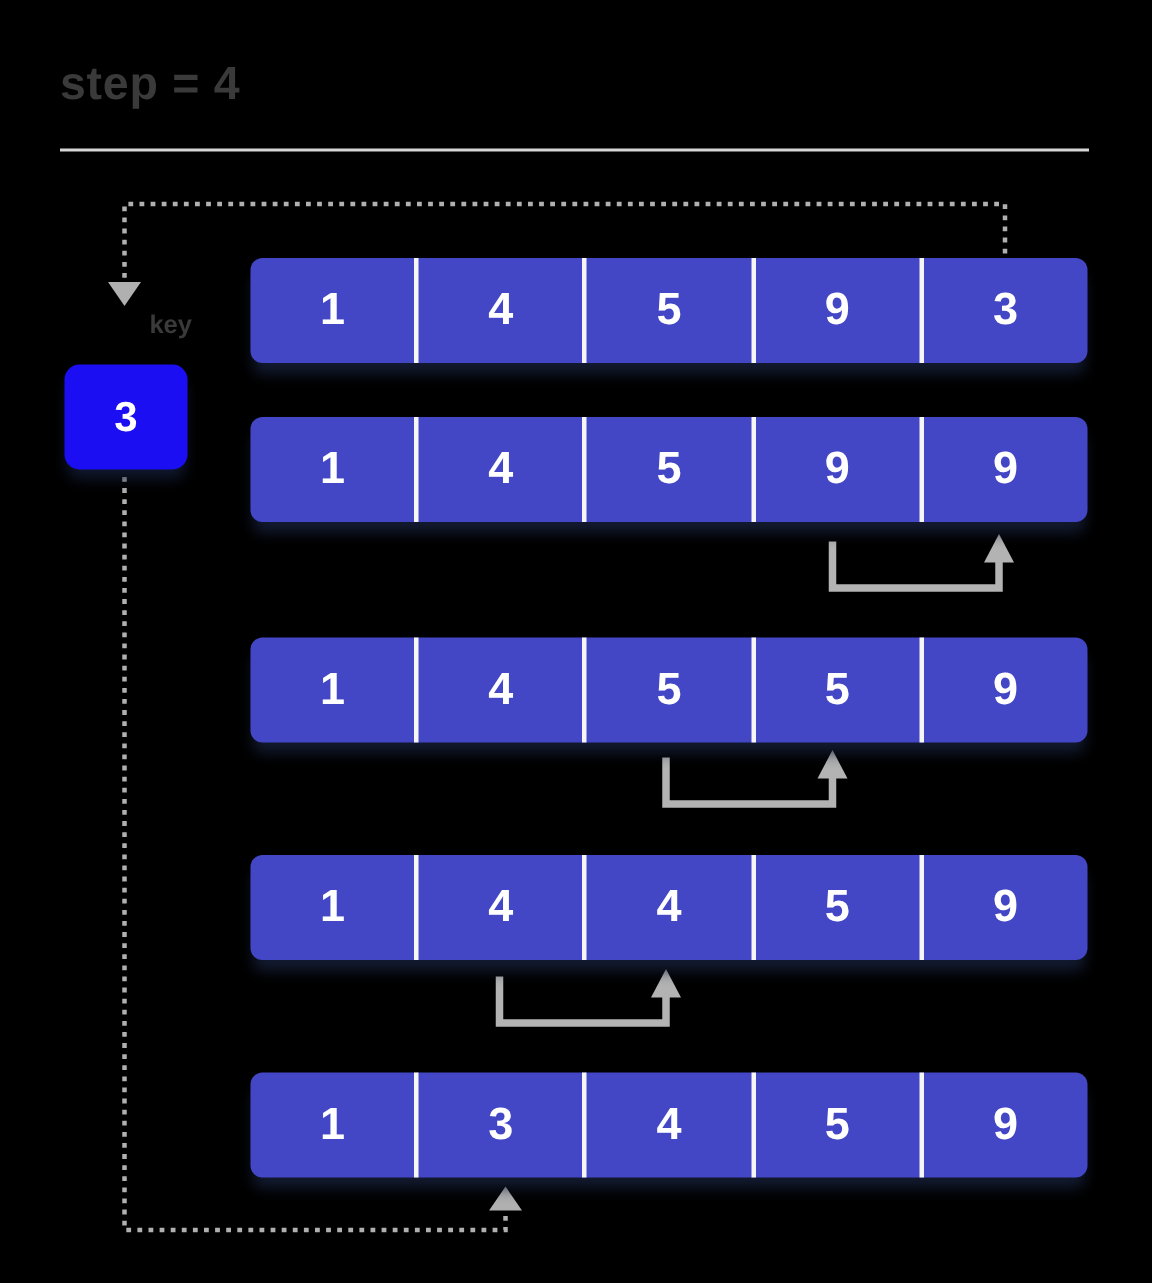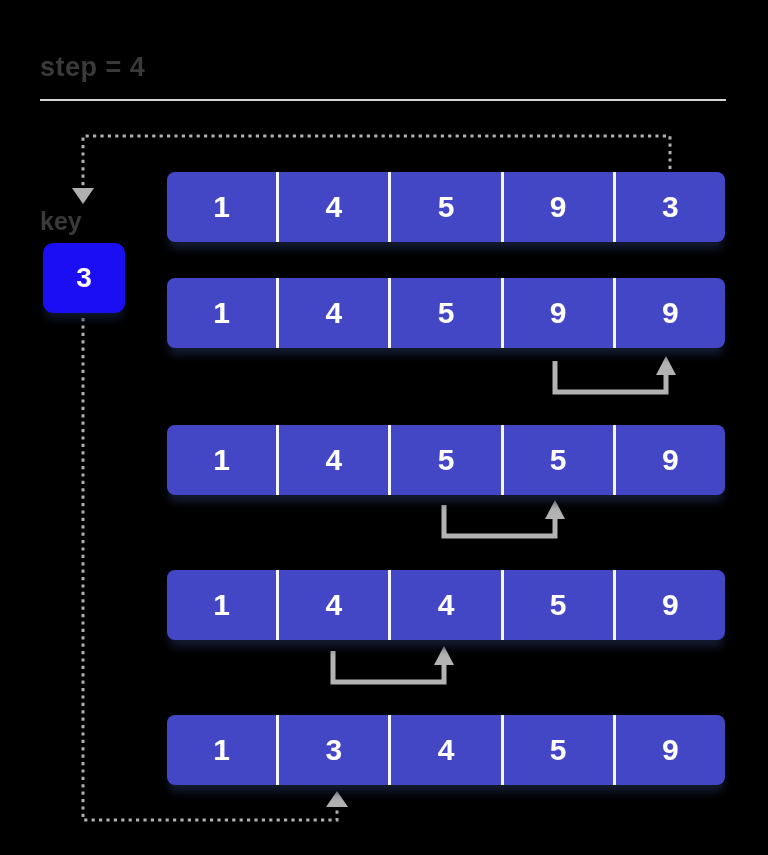--- a/index.html
+++ b/index.html
@@ -11,22 +11,22 @@
     position: relative;
     width: 768px;
     height: 855px;
     background: var(--background, #000);
     font-family: "Liberation Sans", "DejaVu Sans", sans-serif;
     overflow: hidden;
   }
   .step-title {
     position: absolute;
     left: 40px;
-    top: 52px;
-    font-size: 27px;
+    top: 38px;
+    font-size: 31px;
     font-weight: 700;
     letter-spacing: 0.5px;
     color: var(--muted-text, #3a3a3a);
   }
   .divider {
     position: absolute;
     left: 40px;
     top: 99px;
     width: 686px;
     height: 2px;
@@ -38,22 +38,22 @@
     top: 0;
     width: 768px;
     height: 855px;
     pointer-events: none;
   }
   .key-label {
     position: absolute;
     left: 40px;
     top: 207px;
     width: 88px;
-    text-align: left;
-    font-size: 25px;
+    text-align: right;
+    font-size: 17px;
     font-weight: 700;
     color: var(--muted-text, #3e3e3e);
   }
   .key-box {
     position: absolute;
     left: 43px;
     top: 243px;
     width: 82px;
     height: 70px;
     background: var(--key-box, #1c0ef2);

